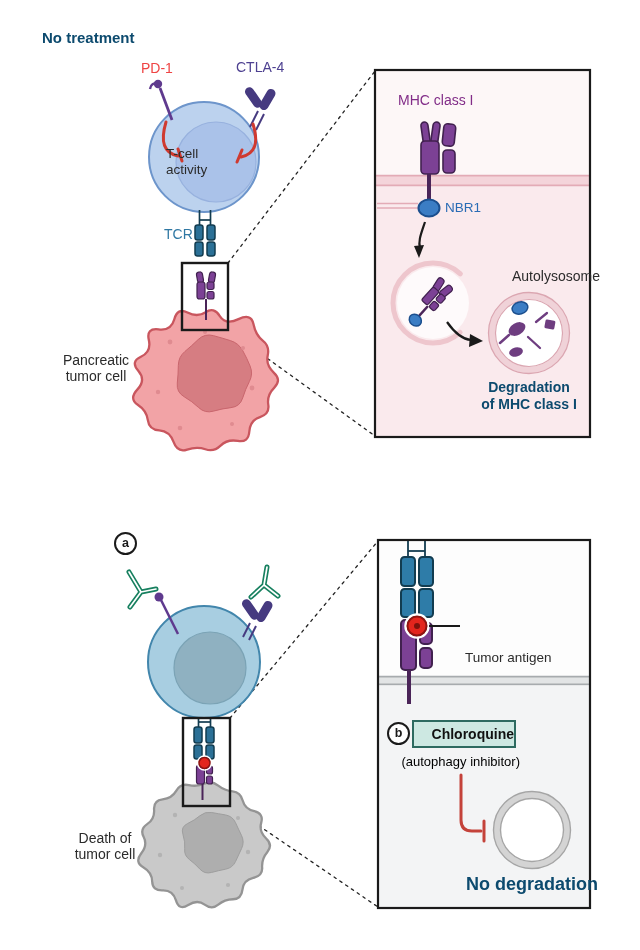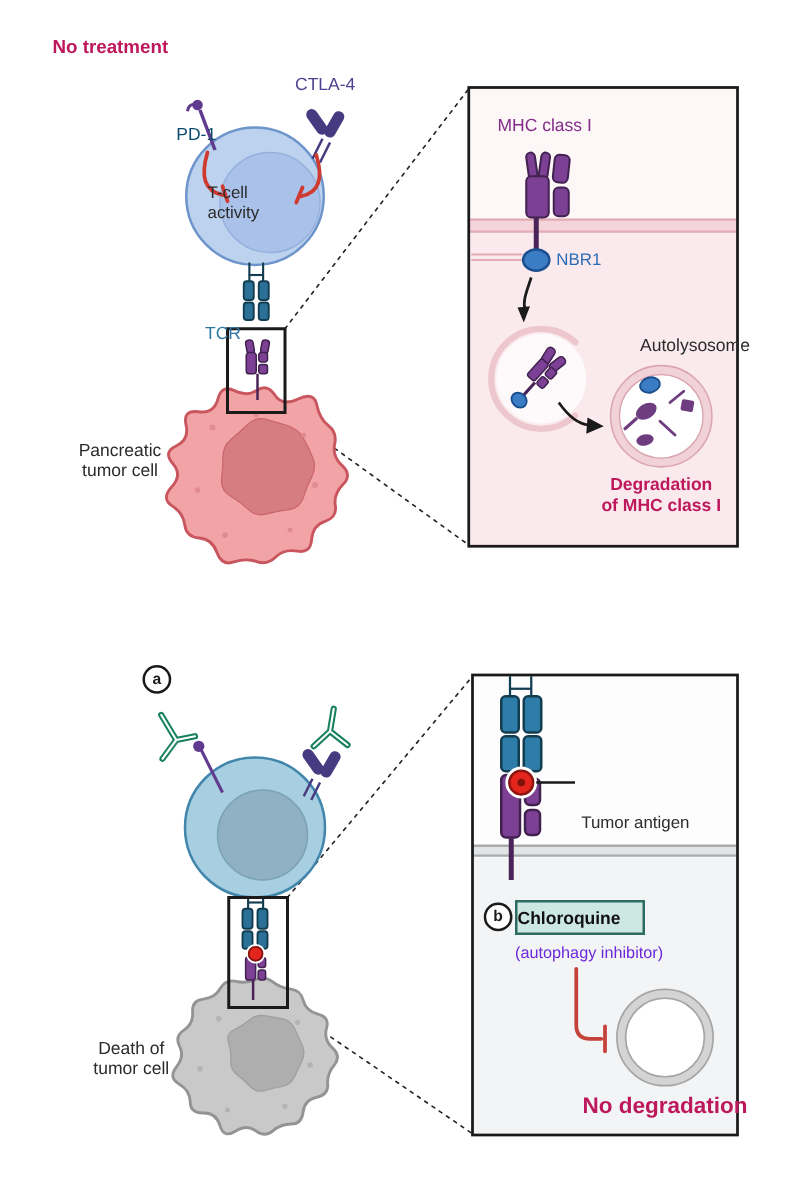--- a/index.html
+++ b/index.html
@@ -1,24 +1,24 @@
 <!DOCTYPE html>
 <html><head>
 <meta charset="utf-8">
 <style>
   html,body{margin:0;padding:0;background:#fff;}
   .canvas{position:relative;width:640px;height:950px;background:#ffffff;overflow:hidden;
           font-family:"Liberation Sans",sans-serif;}
   svg{position:absolute;left:0;top:0;}
   .lbl{position:absolute;font-size:14px;color:#2b2b2b;white-space:pre-line;line-height:16px;}
-  .bold{font-weight:bold;color:#be185d;}
+  .bold{font-weight:bold;color:#0c4a6e;}
   .badge{position:absolute;width:19px;height:19px;border:2px solid #1a1a1a;border-radius:50%;
          background:#fff;font-weight:bold;font-size:12.5px;line-height:19px;text-align:center;color:#1a1a1a;}
   .chlor-box{position:absolute;left:412px;top:720px;width:100px;height:24px;background:#cde8e2;
-             border:2px solid #2d6a60;text-align:left;font-weight:bold;font-size:14px;
+             border:2px solid #2d6a60;text-align:right;font-weight:bold;font-size:14px;
              line-height:24px;color:#111;}
 </style>
 </head>
 <body>
 
 <div class="canvas">
 
 <svg width="640" height="950" viewBox="0 0 640 950">
 
   <g stroke="#222" stroke-width="1.3" stroke-dasharray="2.5 4.5" stroke-linecap="round">
@@ -264,38 +264,38 @@
       <rect x="2" y="4" width="6" height="8" rx="2"></rect>
       <rect x="2" y="14" width="6" height="8" rx="2"></rect>
     </g>
     <circle cx="0" cy="1" r="7" fill="none" stroke="#ffffff" stroke-width="1.6"></circle>
     <circle cx="0" cy="1" r="5.5" fill="#e3251d" stroke="#8e1410" stroke-width="1.5"></circle>
   </g>
   <rect x="183" y="718" width="47" height="88" fill="none" stroke="#1a1a1a" stroke-width="2.4"></rect>
 </svg>
 
 <div class="lbl bold" style="left:42px;top:30px;font-size:15px;">No treatment</div>
-<div class="lbl" style="left:141px;top:60px;color:#0c4a6e;margin-top:39px;">PD-1</div>
+<div class="lbl" style="left:141px;top:60px;color:#ef4444;">PD-1</div>
 <div class="lbl" style="left:236px;top:59px;color:#4e4191;">CTLA-4</div>
 <div class="lbl" style="left:166px;top:146px;width:100px;text-align:left;font-size:13.5px;line-height:15.5px;">T-cell
 activity</div>
-<div class="lbl" style="left:164px;top:226px;color:#2f77a3;margin-top:32px;">TCR</div>
+<div class="lbl" style="left:164px;top:226px;color:#2f77a3;">TCR</div>
 <div class="lbl" style="left:56px;top:352px;width:80px;text-align:center;">Pancreatic
 tumor cell</div>
 
 <div class="lbl" style="left:398px;top:92px;color:#822d88;font-weight:500;">MHC class I</div>
 <div class="lbl" style="left:445px;top:200px;color:#2a6cb5;font-weight:500;font-size:13.5px;">NBR1</div>
 <div class="lbl" style="left:480px;top:268px;margin-left:32px;">Autolysosome</div>
 <div class="lbl bold" style="left:460px;top:379px;width:138px;text-align:center;line-height:17px;">Degradation
 of MHC class I</div>
 
 
 <div class="badge" style="left:114px;top:532px;">a</div>
 <div class="lbl" style="left:66px;top:830px;width:78px;text-align:center;">Death of
 tumor cell</div>
 
 <div class="lbl" style="left:465px;top:650px;font-size:13.5px;">Tumor antigen</div>
 <div class="badge" style="left:387px;top:722px;">b</div>
 <div class="chlor-box">Chloroquine</div>
-<div class="lbl" style="left:412px;top:754px;width:130px;text-align:left;font-size:13px;color:#6d28d9;">(autophagy inhibitor)</div>
+<div class="lbl" style="left:390px;top:754px;width:130px;text-align:right;font-size:13px;color:#000000;">(autophagy inhibitor)</div>
 <div class="lbl bold" style="left:461px;top:876px;width:142px;text-align:center;font-size:18px;">No degradation</div>
 
 </div>
 
 </body></html>

